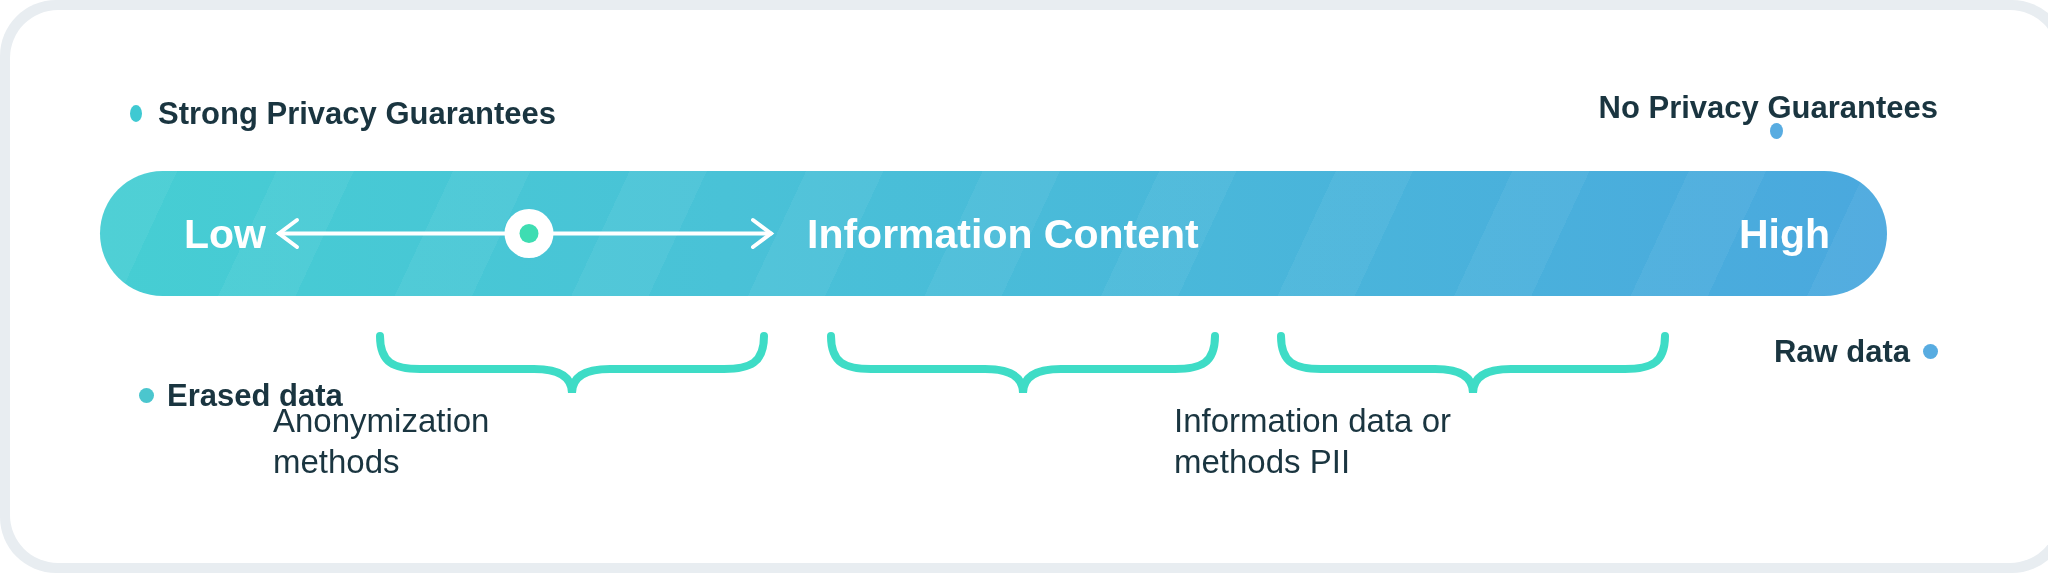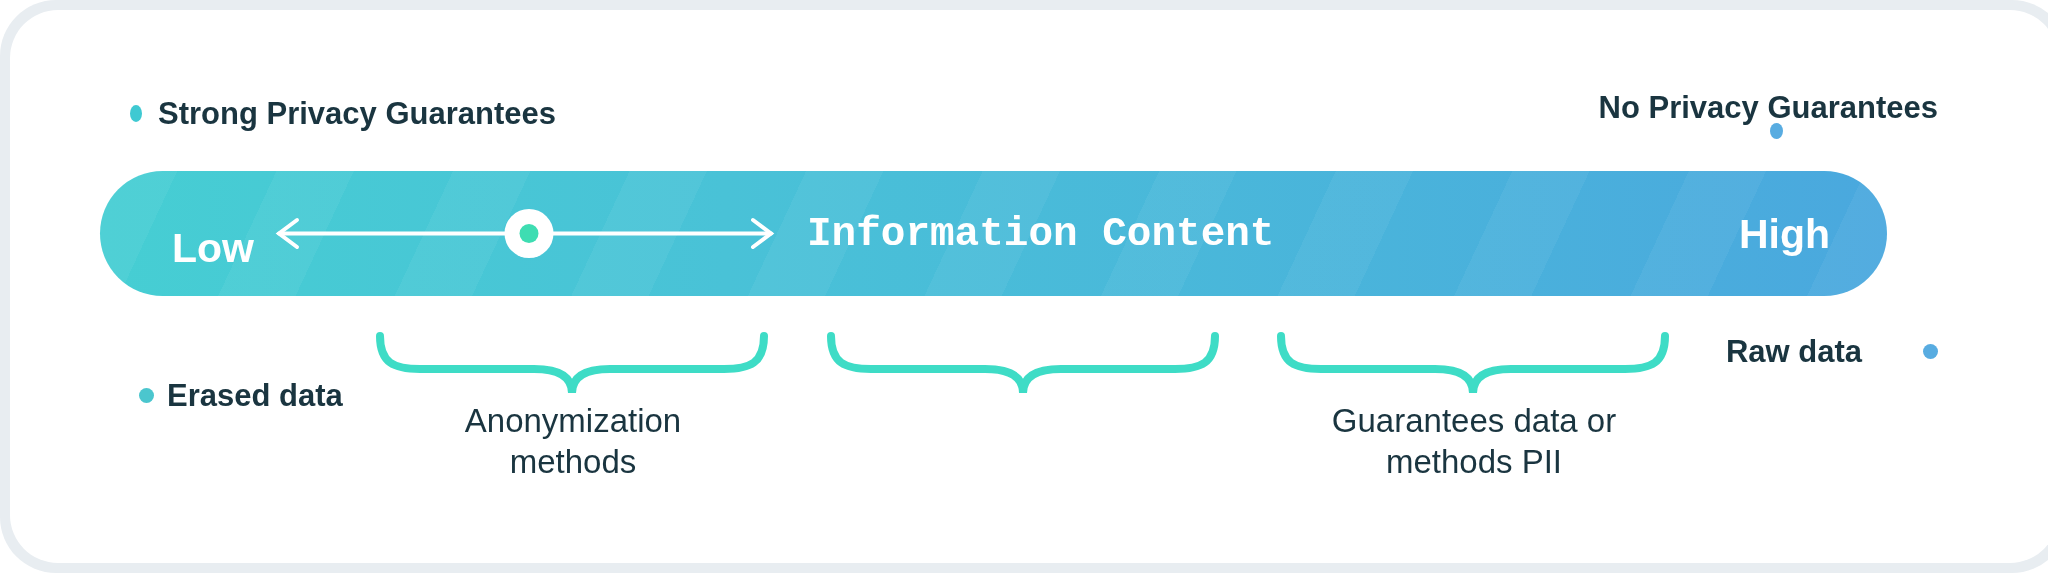--- a/index.html
+++ b/index.html
@@ -30,51 +30,51 @@
   }
   .edge-label .txt{line-height:1;}
   .dot{flex:0 0 auto;border-radius:50%;}
   .dot-tall-teal{width:12px;height:17px;background:#3fc9d2;margin-right:16px;}
   .dot-tall-blue{width:13px;height:16px;background:#58ace1;margin-left:16px;}
   .dot-round-teal{width:15px;height:15px;background:#4bc6ce;margin-right:13px;}
   .dot-round-blue{width:15px;height:15px;background:#58ace1;margin-left:13px;}
   #top-left{left:130px;top:92px;}
   #top-right{right:130px;top:92px;flex-direction:column;}
   #bottom-left{left:139px;top:330px;margin-top:44px;}
-  #bottom-right{right:130px;top:330px;gap:48px;}
+  #bottom-right{right:130px;top:330px;}
   
   .bar{
     position:absolute;
     left:100px;top:171px;width:1787px;height:125px;
     border-radius:62.5px;
     background:linear-gradient(90deg,#46ced3 0%,#49c2d7 35%,#4aa8de 100%);
     overflow:hidden;
   }
   .bar::after{
     content:"";position:absolute;inset:0;
     background:repeating-linear-gradient(115deg,rgba(255,255,255,0.05) 0 70px,rgba(255,255,255,0) 70px 160px);
   }
   .bar .bar-text{
     position:absolute;top:50%;transform:translateY(-50%);
     color:#ffffff;font-weight:700;font-size:41px;line-height:1;
     white-space:nowrap;z-index:2;
   }
-  #bar-low{left:72px;margin-top:14px;}
-  #bar-center{left:707px;font-family:Liberation Mono, monospace;}
+  #bar-low{left:84px;}
+  #bar-center{left:707px;}
   #bar-high{right:57px;}
   .arrow-wrap{position:absolute;left:175px;top:32px;width:500px;height:61px;z-index:2;}
   
   .brace{position:absolute;top:331px;width:392px;height:68px;}
   #brace-1{left:376px;}
   #brace-2{left:827px;}
   #brace-3{left:1277px;}
   
   .caption{
     position:absolute;top:400px;width:600px;
-    text-align:center;
+    text-align:left;
     font-size:33px;font-weight:400;line-height:41px;
   }
   #caption-1{left:273px;}
   #caption-2{left:725px;}
   #caption-3{left:1174px;}
 </style>
 </head>
 <body>
 
 <div id="stage">
@@ -134,16 +134,16 @@
     </svg>
   </div>
 
   <div class="caption" id="caption-1">
     <div>Anonymization</div>
     <div>methods</div>
   </div>
   <div class="caption" id="caption-2">
   </div>
   <div class="caption" id="caption-3">
-    <div>Guarantees data or</div>
+    <div>Information data or</div>
     <div>methods PII</div>
   </div>
 </div>
 
 </body></html>

